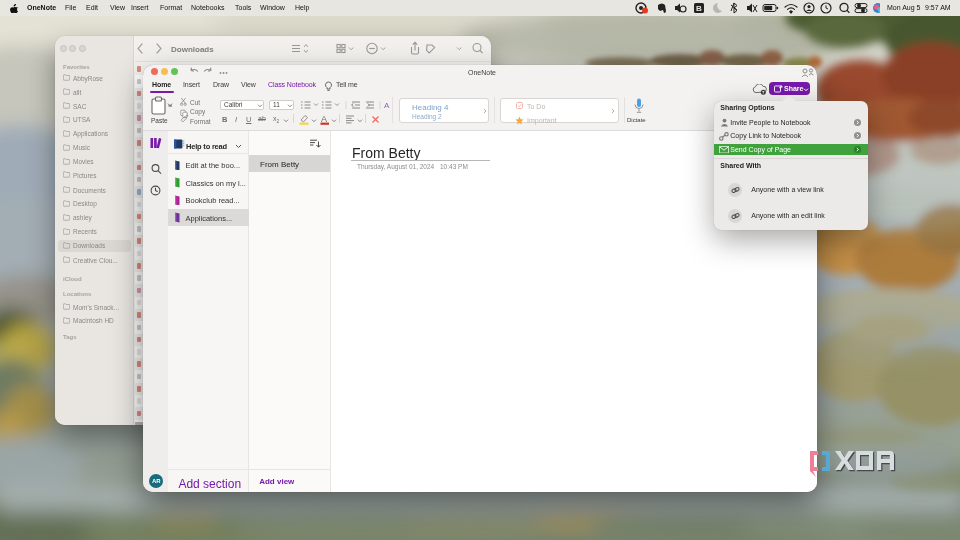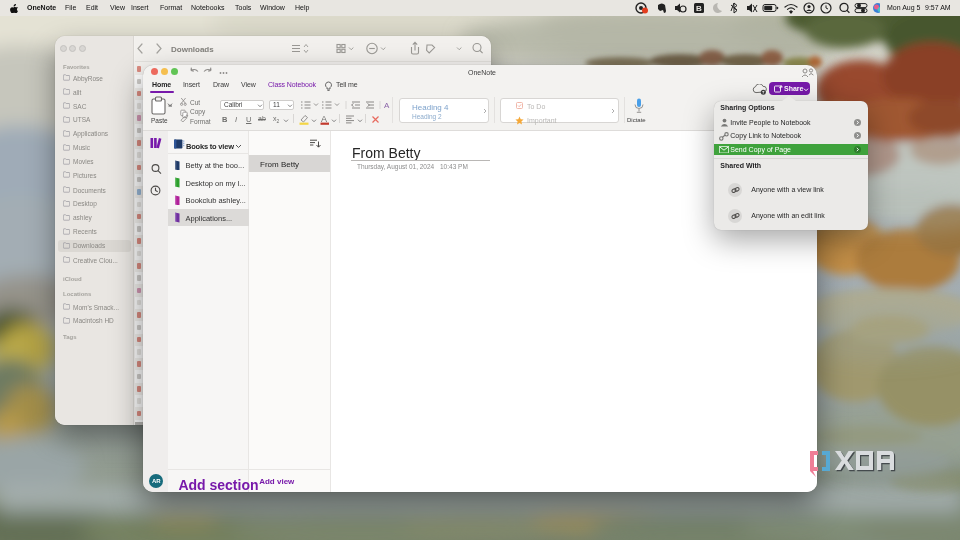--- a/index.html
+++ b/index.html
@@ -536,60 +536,60 @@
     <div class="abs" style="left:25.4px;top:66px;width:80.9px;height:22.5px;border-bottom:1px solid #e8e6e4;"></div>
     <svg class="abs" style="left:30px;top:73.5px" width="12" height="10" viewBox="0 0 12 10">
       <rect x="1" y="0.5" width="8.4" height="9" rx="0.8" fill="#1f3a68"></rect>
       <rect x="1" y="0.5" width="2.4" height="9" rx="0.8" fill="#2e5496"></rect>
       <g fill="#9db6dc">
           <rect x="9.8" y="1.4" width="1.6" height="1.4"></rect>
           <rect x="9.8" y="3.6" width="1.6" height="1.4"></rect>
           <rect x="9.8" y="5.8" width="1.6" height="1.4"></rect>
         </g>
     </svg>
-    <div class="abs" style="left:43px;top:76.5px;font-size:7.5px;font-weight:bold;color:#262626;letter-spacing:-0.2px;">Books to view</div>
+    <div class="abs" style="left:43px;top:76.5px;font-size:7.5px;font-weight:bold;color:#262626;letter-spacing:-0.2px;">Help to read</div>
     <svg class="abs" style="left:92px;top:79px" width="7" height="5" viewBox="0 0 7 5">
         <path d="M1 1 l2.5 2.5 L6 1" stroke="#555" stroke-width="1" fill="none"></path>
       </svg>
 
     <div id="sections"></div>
 
     <svg class="abs" style="left:166px;top:74px" width="12" height="9" viewBox="0 0 12 9">
       <g stroke="#4c4a48" stroke-width="1" fill="none">
         <path d="M1 1.2 h7 M1 3.6 h5 M1 6 h3.4"></path>
           <path d="M9.5 2.5 v5.5 m-2 -2 l2 2.2 l2 -2.2"></path>
       </g>
     </svg>
     <div class="abs" style="left:106.3px;top:89.7px;width:80.7px;height:17.1px;background:#d8d6d4;"></div>
     <div class="abs" style="left:117px;top:94.5px;font-size:8px;color:#262626;">From Betty</div>
 
     <div class="abs" style="left:25.4px;top:404.3px;width:161.6px;height:22.7px;border-top:1px solid #e8e6e4;"></div>
     <div class="abs" style="left:6.3px;top:409px;width:14px;height:14px;border-radius:50%;background:#176b7c;color:#fff;font-size:6px;font-weight:bold;text-align:center;line-height:14px;">AR</div>
-    <div class="abs" style="left:35.4px;top:411.5px;font-size:14px;font-weight:bold;color:#7719aa;">Add section</div>
+    <div class="abs" style="left:35.4px;top:411.5px;font-size:12px;font-weight:normal;color:#7719aa;">Add section</div>
     <div class="abs" style="left:116.2px;top:411.5px;font-size:8px;font-weight:bold;color:#7719aa;">Add view</div>
 
     <div class="abs" style="left:209px;top:79.5px;font-size:14px;color:#262626;">From Betty</div>
     <div class="abs" style="left:208px;top:94.5px;width:139px;height:1px;background:#b9b7b5;"></div>
     <div class="abs" style="left:214px;top:97.5px;font-size:6.5px;color:#8c8c8c;">Thursday, August 01, 2024</div>
     <div class="abs" style="left:297px;top:97.5px;font-size:6.5px;color:#8c8c8c;">10:43 PM</div>
   <svg class="abs" style="left:31px;top:94.5px" width="7" height="10.5" viewBox="0 0 7 10.5">
         <path d="M1 0.5 l4.5 1 l0 9 l-4.5 -1 z" fill="#1f3a68"></path>
         <path d="M1 0.5 l1.3 0.3 l0 9 l-1.3 -0.3 z" fill="rgba(255,255,255,0.28)"></path>
       </svg>
-      <div class="abs" style="left:42.5px;top:96px;font-size:7.5px;color:#333;white-space:nowrap;">Betty at the boo...</div>
+      <div class="abs" style="left:42.5px;top:96px;font-size:7.5px;color:#333;white-space:nowrap;">Edit at the boo...</div>
       <svg class="abs" style="left:31px;top:112px" width="7" height="10.5" viewBox="0 0 7 10.5">
         <path d="M1 0.5 l4.5 1 l0 9 l-4.5 -1 z" fill="#2ca02c"></path>
         <path d="M1 0.5 l1.3 0.3 l0 9 l-1.3 -0.3 z" fill="rgba(255,255,255,0.28)"></path>
       </svg>
-      <div class="abs" style="left:42.5px;top:113.5px;font-size:7.5px;color:#333;white-space:nowrap;">Desktop on my l...</div>
+      <div class="abs" style="left:42.5px;top:113.5px;font-size:7.5px;color:#333;white-space:nowrap;">Classics on my l...</div>
       <svg class="abs" style="left:31px;top:129.5px" width="7" height="10.5" viewBox="0 0 7 10.5">
         <path d="M1 0.5 l4.5 1 l0 9 l-4.5 -1 z" fill="#b0209a"></path>
         <path d="M1 0.5 l1.3 0.3 l0 9 l-1.3 -0.3 z" fill="rgba(255,255,255,0.28)"></path>
       </svg>
-      <div class="abs" style="left:42.5px;top:131px;font-size:7.5px;color:#333;white-space:nowrap;">Bookclub ashley...</div>
+      <div class="abs" style="left:42.5px;top:131px;font-size:7.5px;color:#333;white-space:nowrap;">Bookclub read...</div>
       <div class="abs" style="left:25.4px;top:143.5px;width:80.9px;height:17.5px;background:#dcdad8;"></div>
       <svg class="abs" style="left:31px;top:147px" width="7" height="10.5" viewBox="0 0 7 10.5">
         <path d="M1 0.5 l4.5 1 l0 9 l-4.5 -1 z" fill="#7030a0"></path>
         <path d="M1 0.5 l1.3 0.3 l0 9 l-1.3 -0.3 z" fill="rgba(255,255,255,0.28)"></path>
       </svg>
       <div class="abs" style="left:42.5px;top:148.5px;font-size:7.5px;color:#333;white-space:nowrap;">Applications...</div>
     </div>
 
   <div class="abs" id="sharepanel" style="left:713.8px;top:100.7px;width:154px;height:129.5px;background:#ebeae8;border-radius:7px;box-shadow:0 10px 30px rgba(0,0,0,0.35), 0 0 1px rgba(0,0,0,0.25);">
     <div class="abs" style="left:-1px;top:-5px;width:0;height:0;border-left:7px solid transparent;border-right:7px solid transparent;border-bottom:5px solid #ebeae8;margin-left:69px;"></div>

